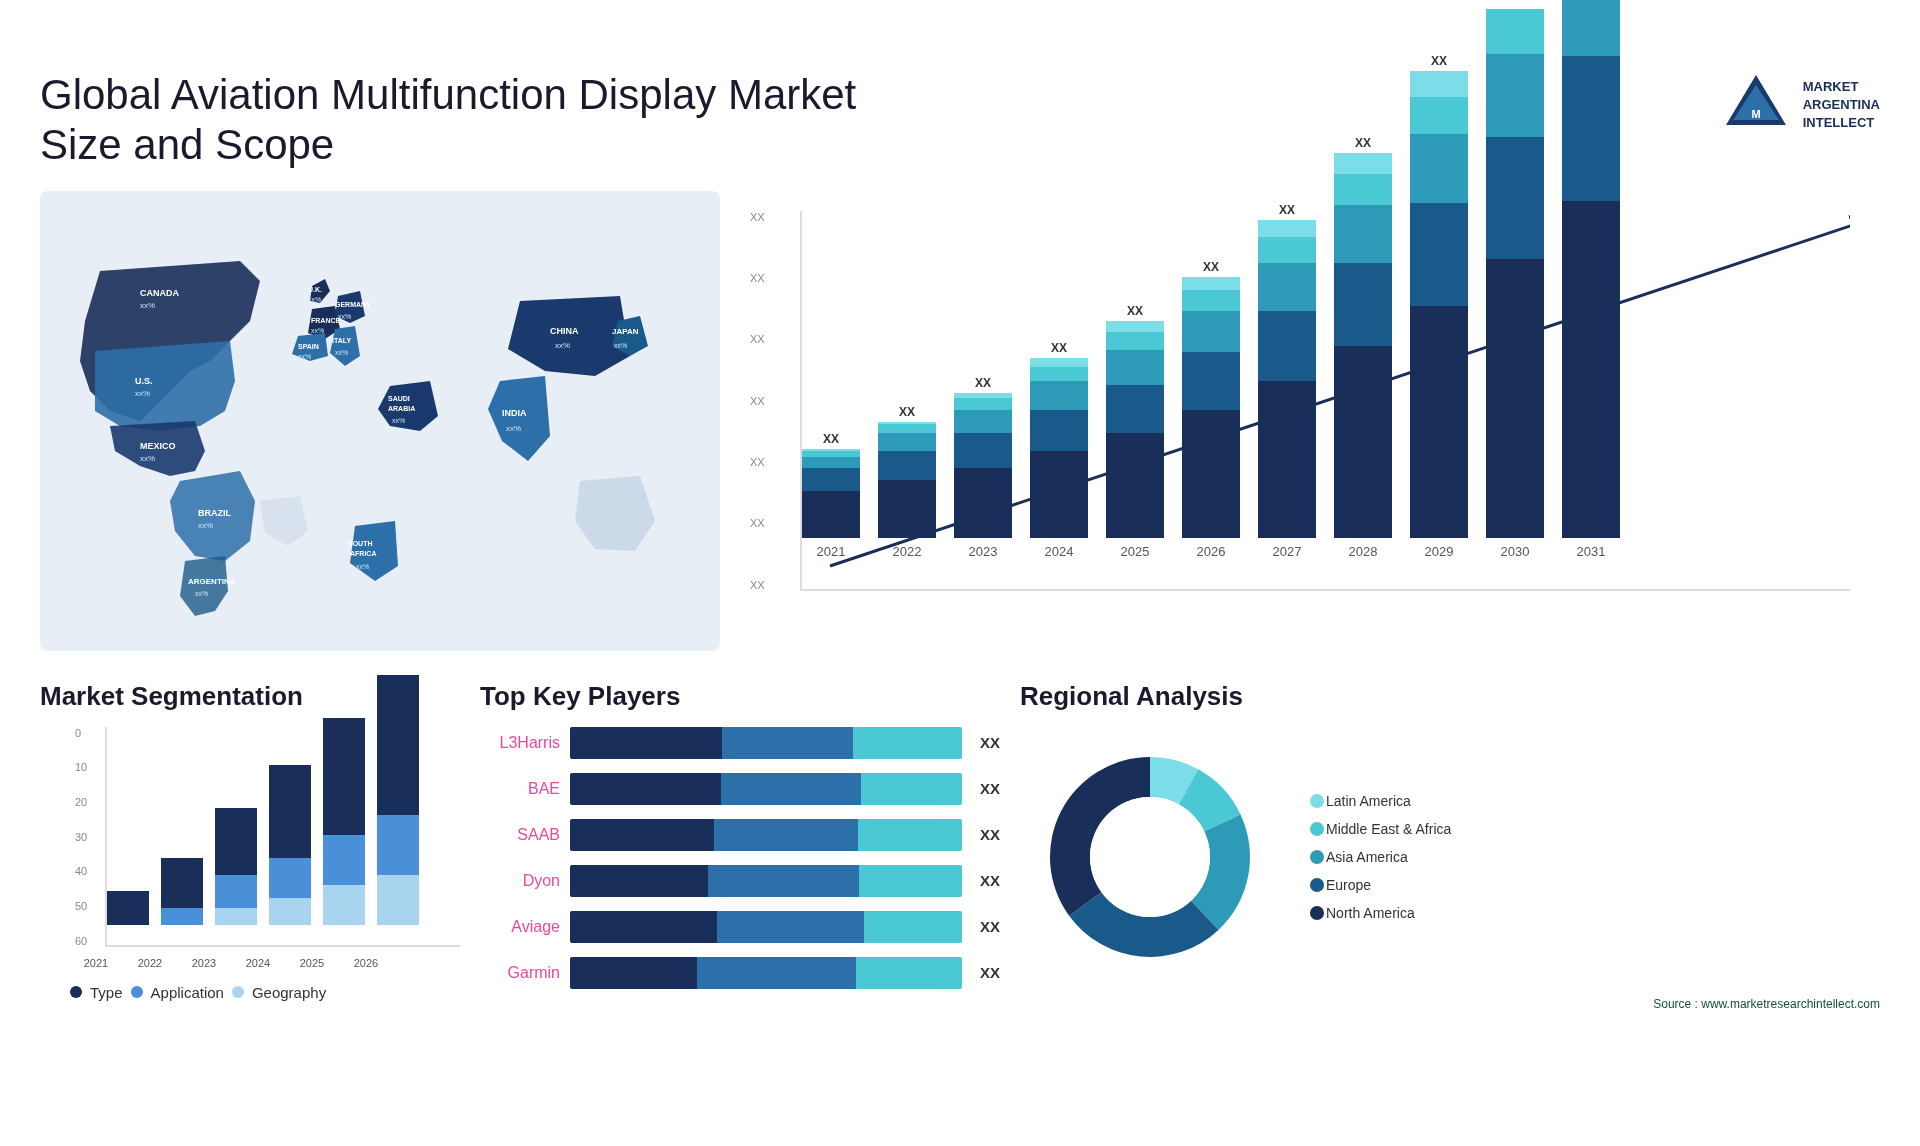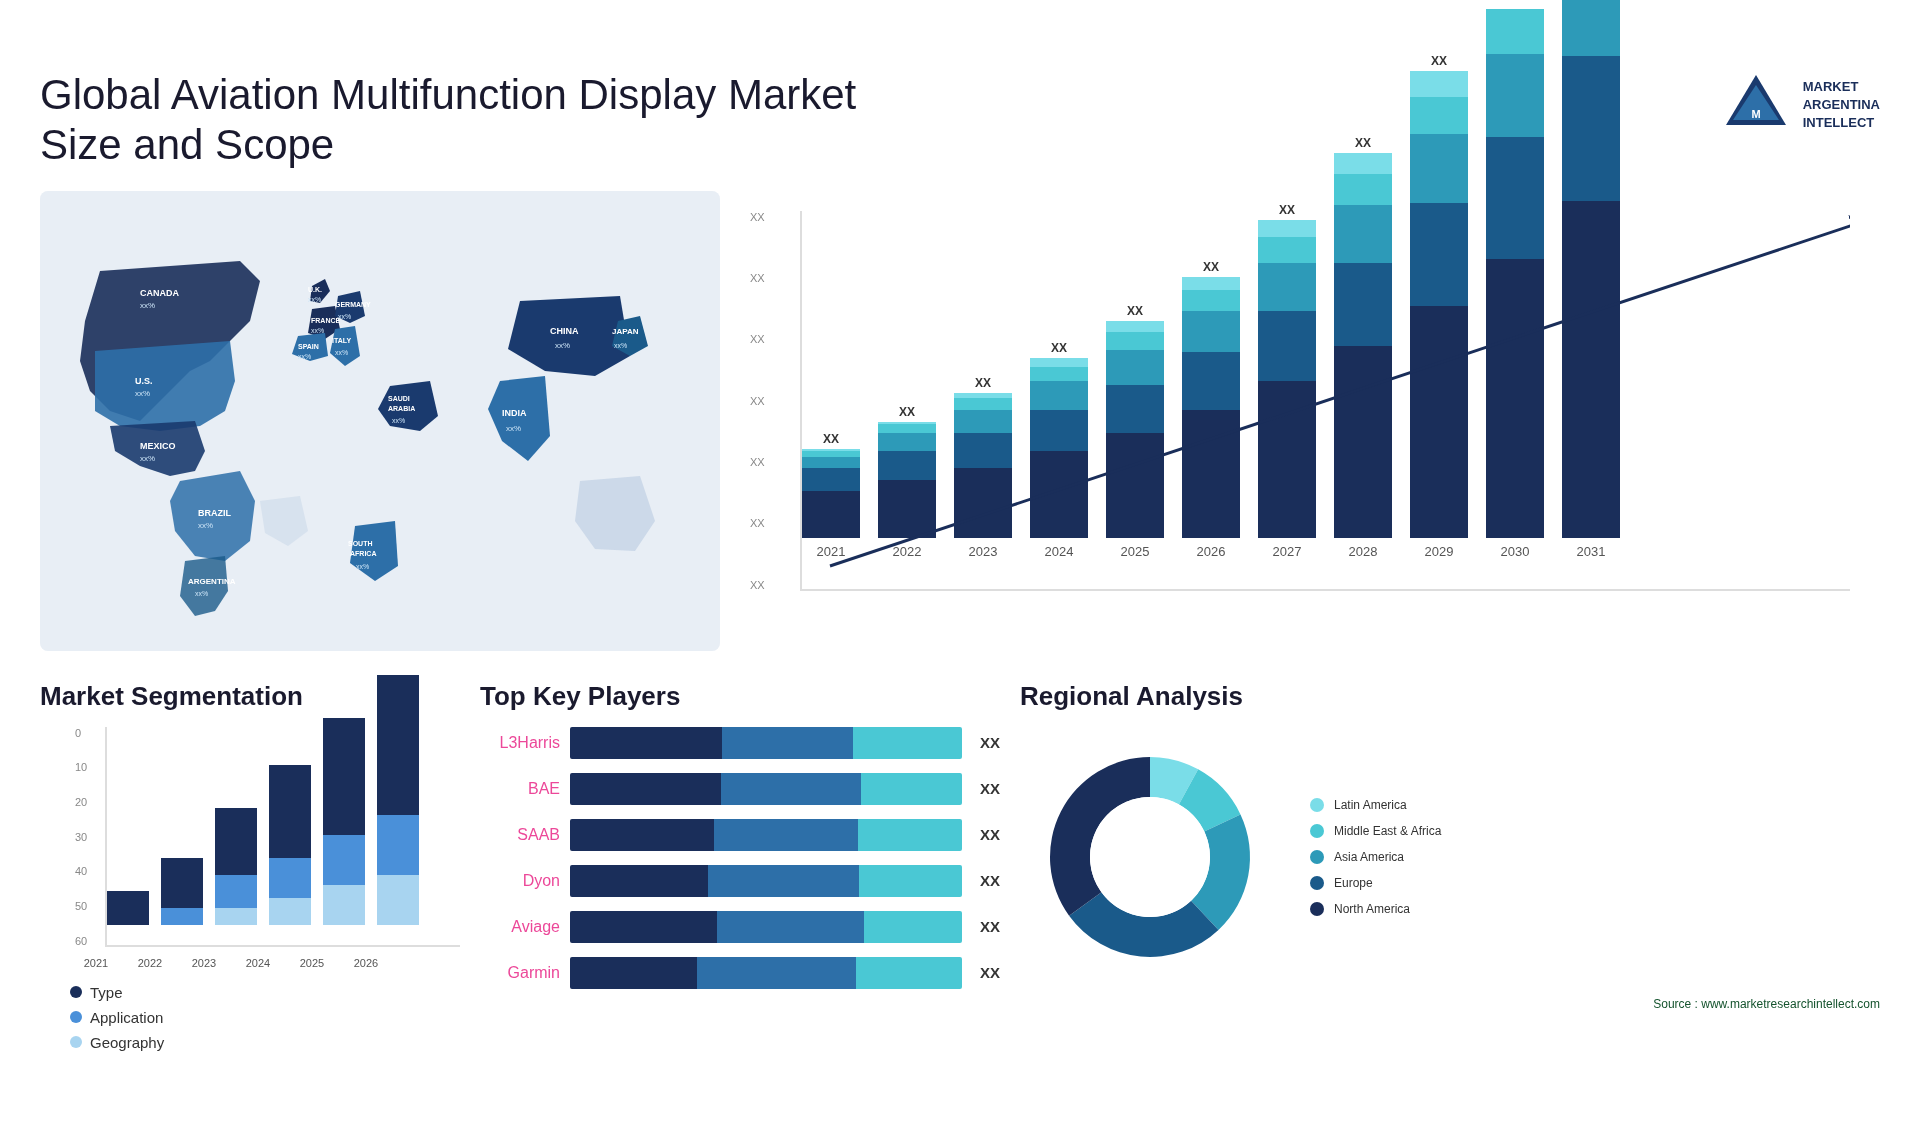--- a/index.html
+++ b/index.html
@@ -145,23 +145,23 @@
       height: 260px;
       flex-shrink: 0;
     }
     .regional-legend {
       display: flex;
       flex-direction: column;
       gap: 12px;
     }
     .legend-item {
       display: flex;
-      align-items: flex-start;
-      gap: 10px;
-      font-size: 12px;
+      align-items: center;
+      gap: 2px;
+      font-size: 14px;
       color: #333;
     }
     .legend-dot {
       width: 14px;
       height: 14px;
       border-radius: 50%;
       flex-shrink: 0;
     }
 
     
@@ -224,21 +224,21 @@
     .seg-year-label {
       font-size: 11px;
       color: #555;
       margin-top: 5px;
     }
 
     .seg-legend {
       margin-top: 15px;
       margin-left: 30px;
       display: flex;
-      flex-direction: column;
+      flex-direction: row;
       gap: 8px;
     }
     .seg-legend-item {
       display: flex;
       align-items: center;
       gap: 8px;
       font-size: 15px;
       color: #333;
     }
     .seg-legend-dot {

